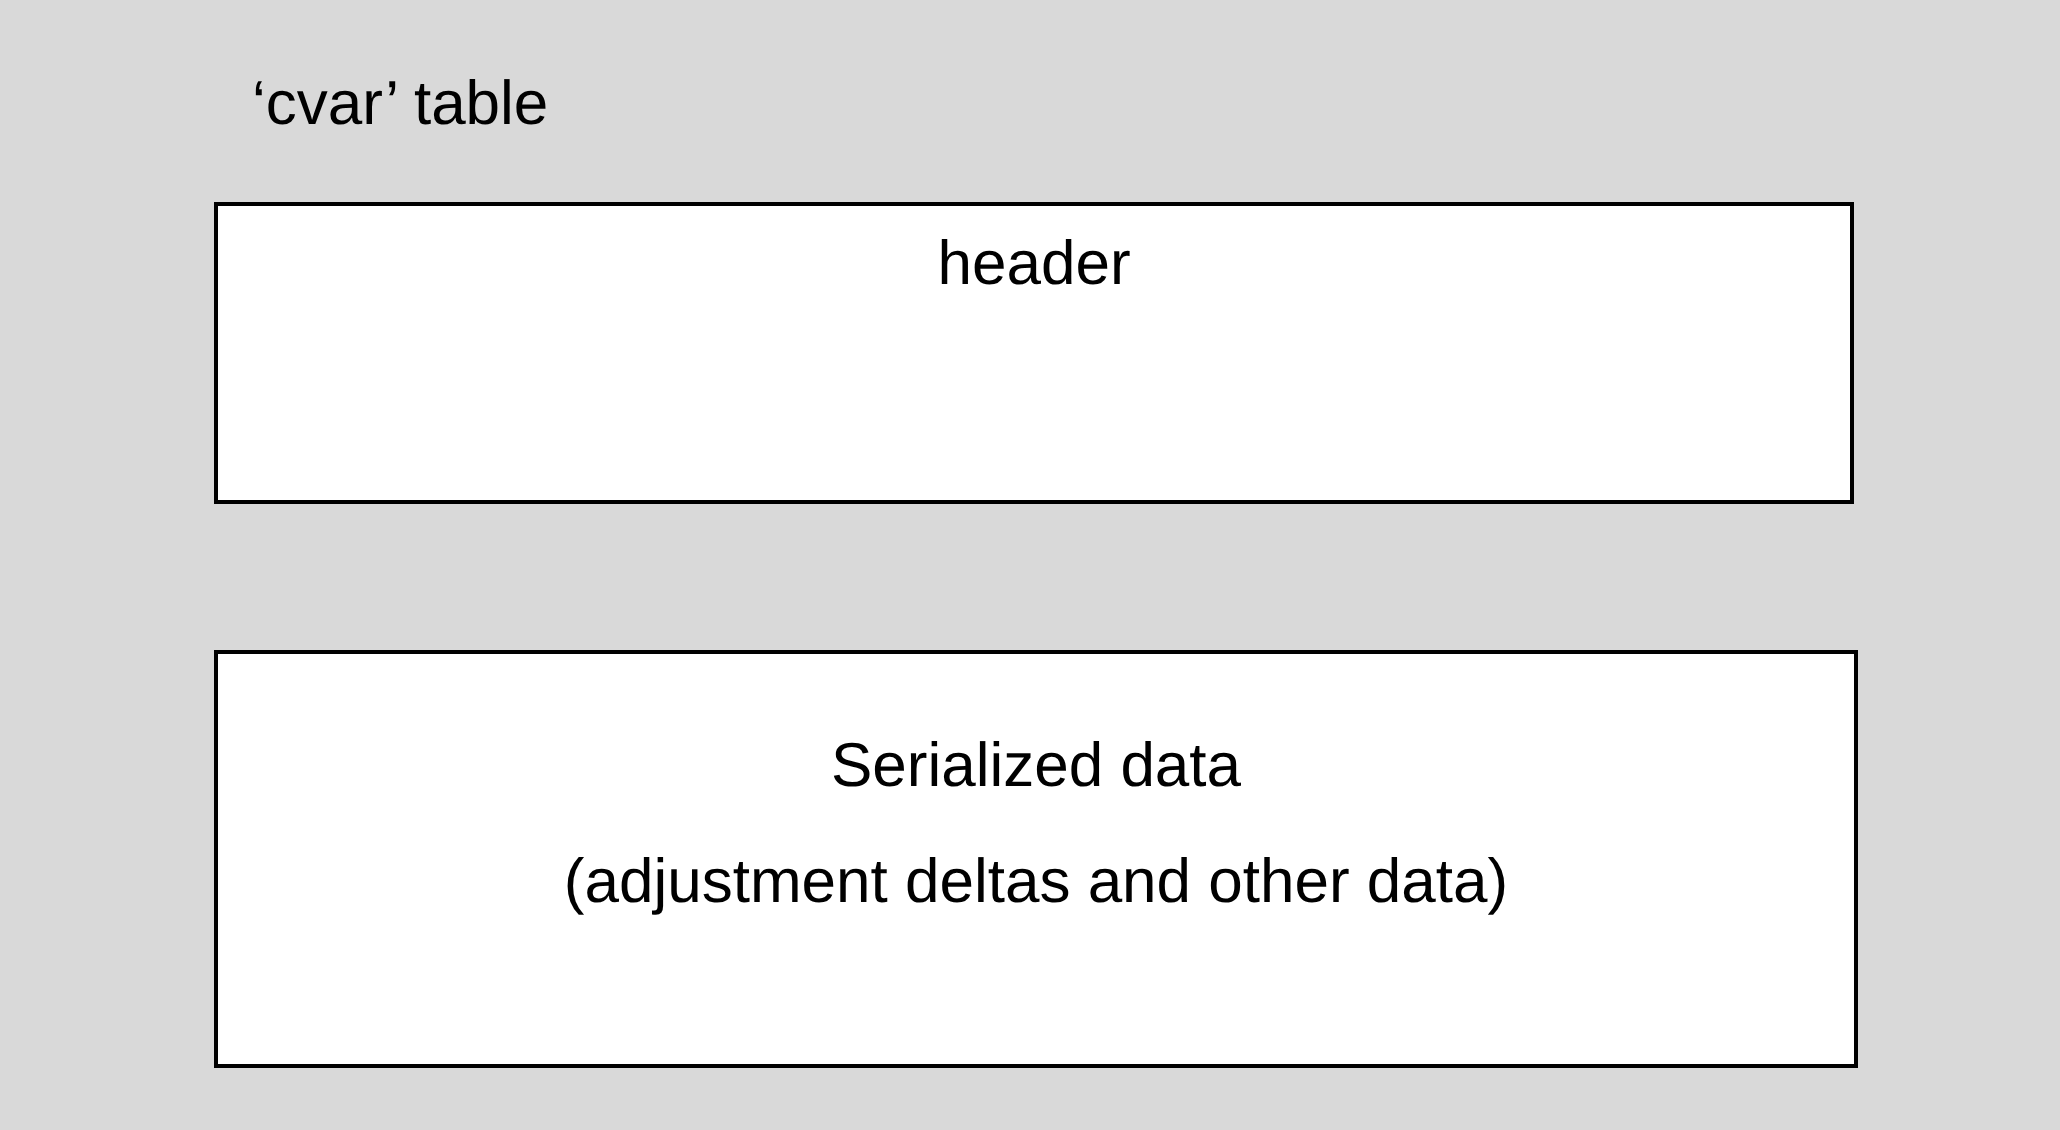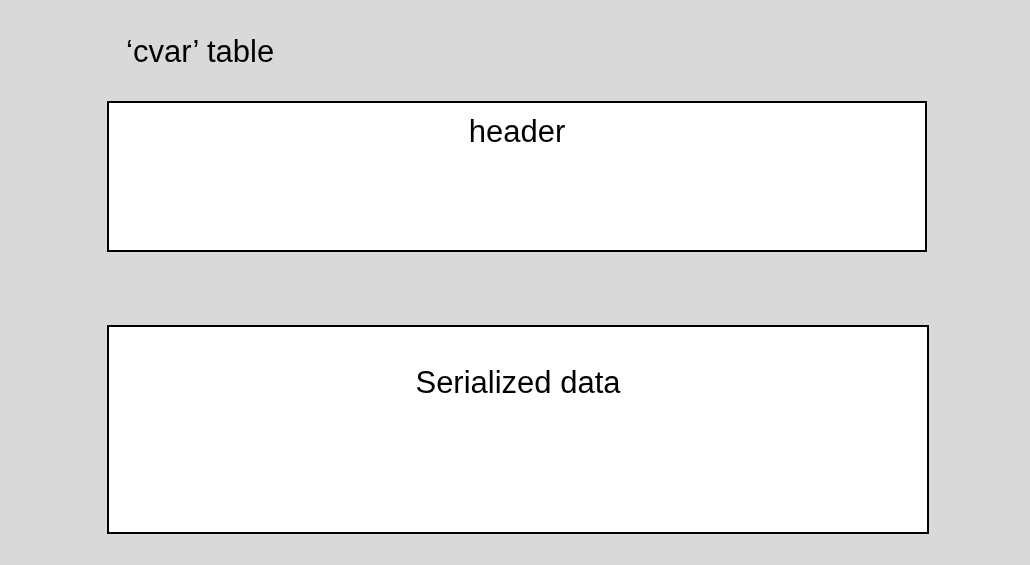--- a/index.html
+++ b/index.html
@@ -66,15 +66,16 @@
 <div class="slide">
 
   <div class="diagram-title">‘cvar’ table</div>
 
   <div class="box box-header">
     <div class="box-line">header</div>
   </div>
 
   <div class="box box-serialized">
     <div class="box-line">Serialized data</div>
+    <div class="box-line">(adjustment deltas and other data)</div>
   </div>
 
 </div>
 
 </body></html>

